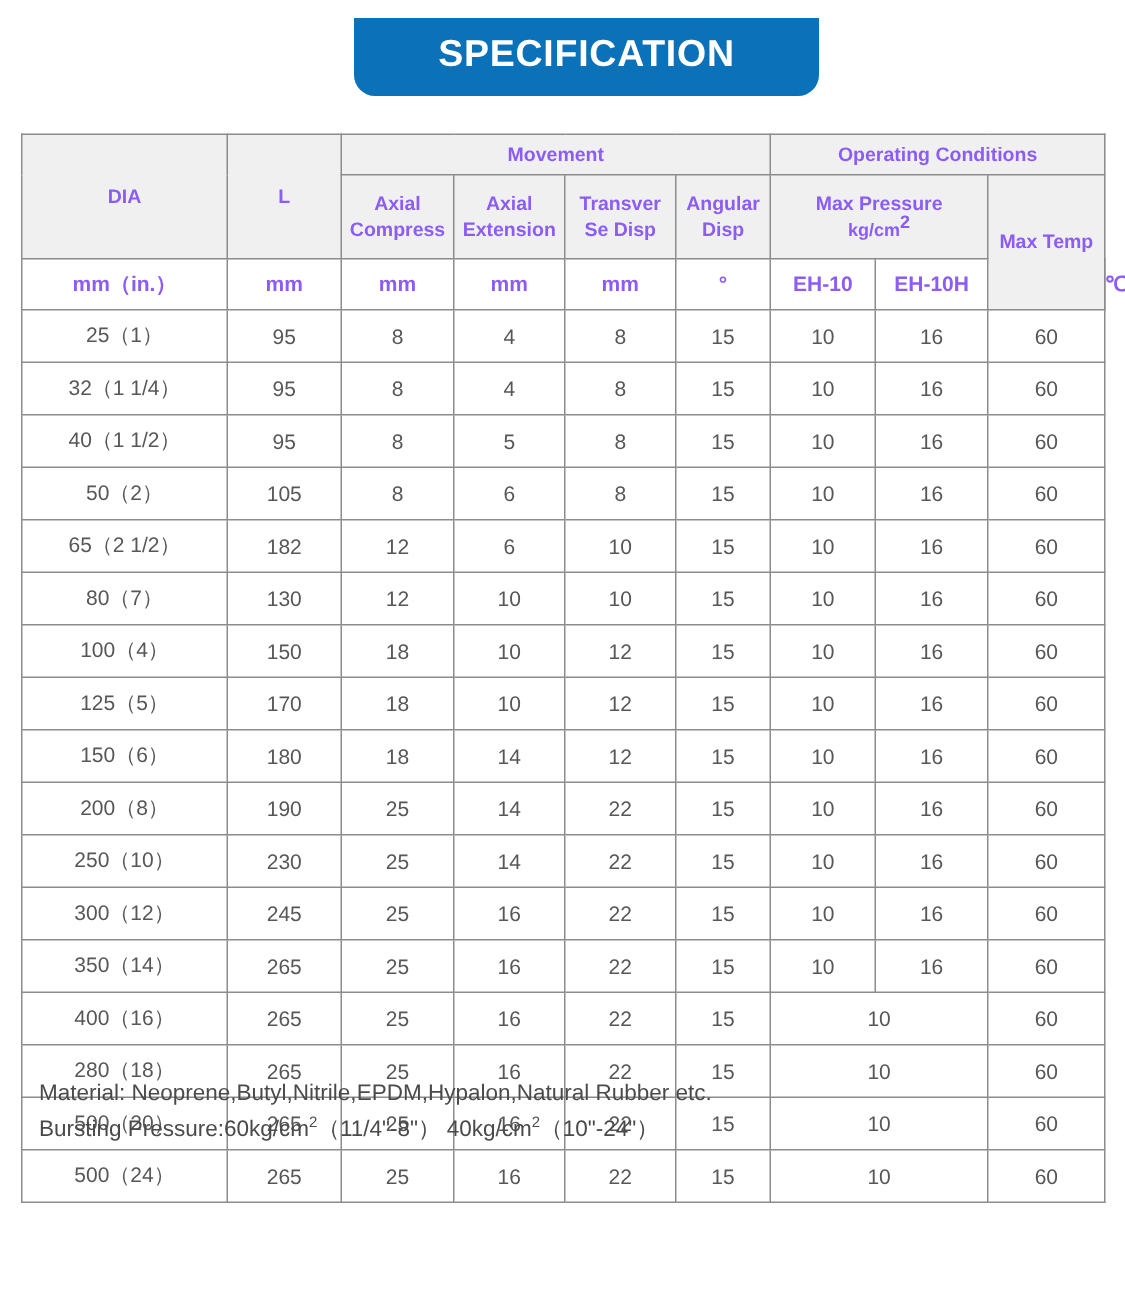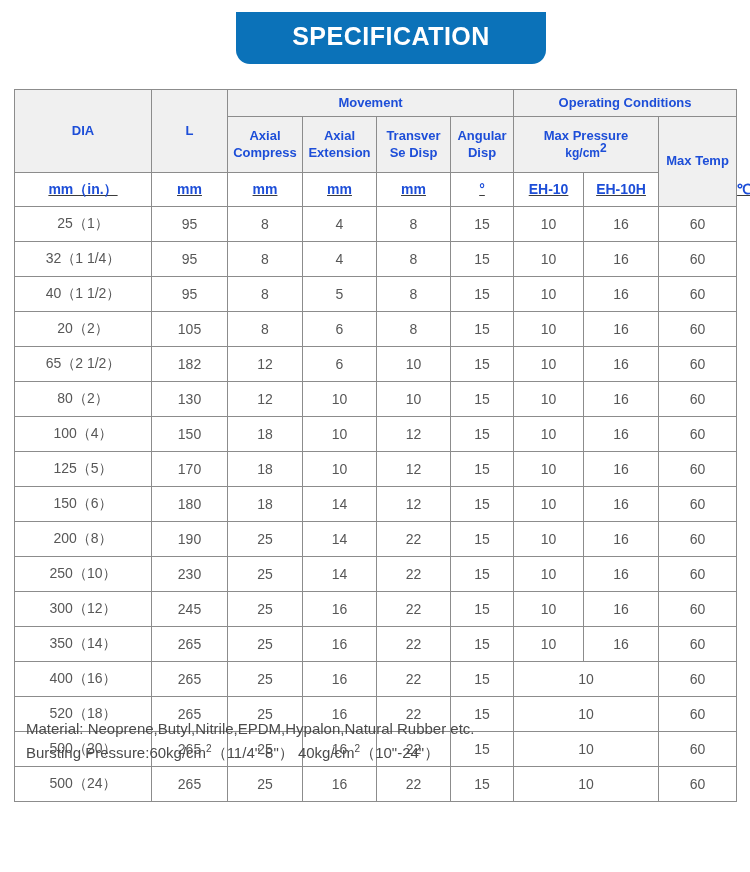--- a/index.html
+++ b/index.html
@@ -56,28 +56,28 @@
   }
   table.spec th,
   table.spec td {
     border: 1px solid #8c8c8c;
     text-align: center;
     vertical-align: middle;
     padding: 0;
   }
   table.spec thead th {
     background: #f0f0f0;
-    color: #1d4ed8;
+    color: #8b5cf6;
     font-weight: bold;
     font-size: 13px;
     line-height: 1.25;
   }
   .h-group { height: 27px; }
   .h-sub   { height: 56px; }
-  .h-unit  { height: 34px; text-decoration: underline; }
+  .h-unit  { height: 34px; }
   table.spec thead th.unit-cell {
     background: #ffffff;
     font-size: 14px;
     font-weight: bold;
   }
   table.spec tbody td {
     height: 34px;
     color: #575757;
     font-size: 14px;
     font-weight: normal;
@@ -192,21 +192,21 @@
             <td>95</td>
             <td>8</td>
             <td>5</td>
             <td>8</td>
             <td>15</td>
             <td>10</td>
             <td>16</td>
             <td>60</td>
           </tr>
           <tr>
-            <td class="dia-cell">20（2）</td>
+            <td class="dia-cell">50（2）</td>
             <td>105</td>
             <td>8</td>
             <td>6</td>
             <td>8</td>
             <td>15</td>
             <td>10</td>
             <td>16</td>
             <td>60</td>
           </tr>
           <tr>
@@ -214,21 +214,21 @@
             <td>182</td>
             <td>12</td>
             <td>6</td>
             <td>10</td>
             <td>15</td>
             <td>10</td>
             <td>16</td>
             <td>60</td>
           </tr>
           <tr>
-            <td class="dia-cell">80（2）</td>
+            <td class="dia-cell">80（7）</td>
             <td>130</td>
             <td>12</td>
             <td>10</td>
             <td>10</td>
             <td>15</td>
             <td>10</td>
             <td>16</td>
             <td>60</td>
           </tr>
           <tr>
@@ -312,21 +312,21 @@
             <td class="dia-cell">400（16）</td>
             <td>265</td>
             <td>25</td>
             <td>16</td>
             <td>22</td>
             <td>15</td>
             <td colspan="2">10</td>
             <td>60</td>
           </tr>
           <tr>
-            <td class="dia-cell">520（18）</td>
+            <td class="dia-cell">280（18）</td>
             <td>265</td>
             <td>25</td>
             <td>16</td>
             <td>22</td>
             <td>15</td>
             <td colspan="2">10</td>
             <td>60</td>
           </tr>
           <tr>
             <td class="dia-cell">500（20）</td>

